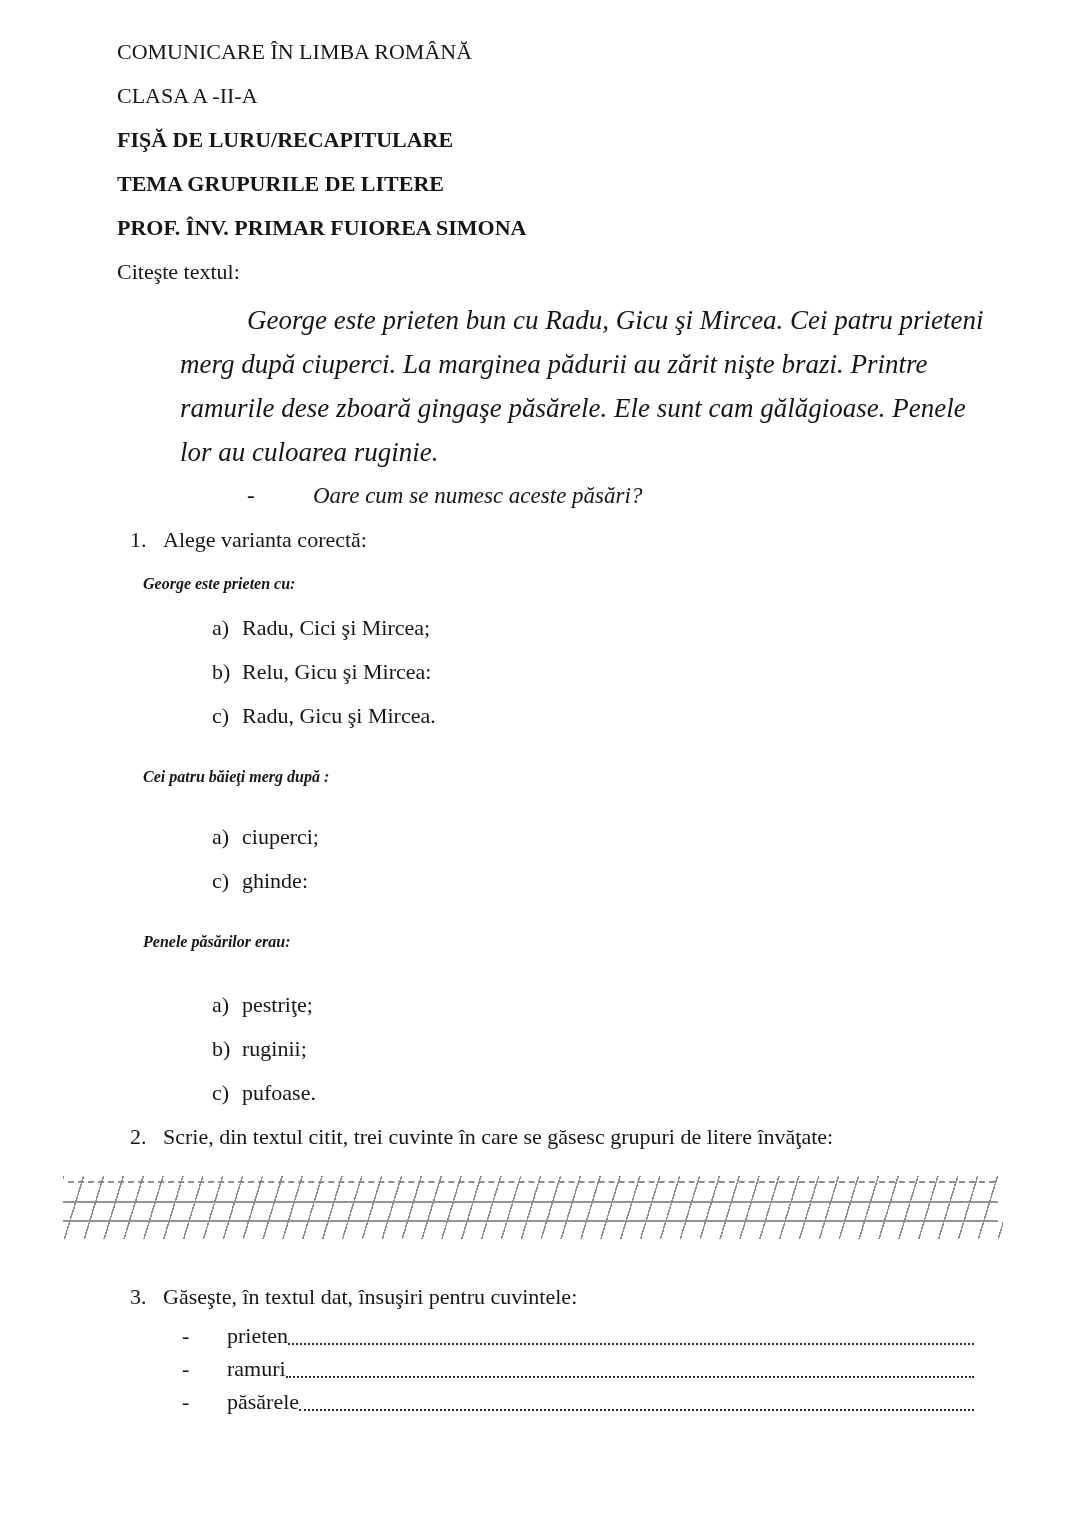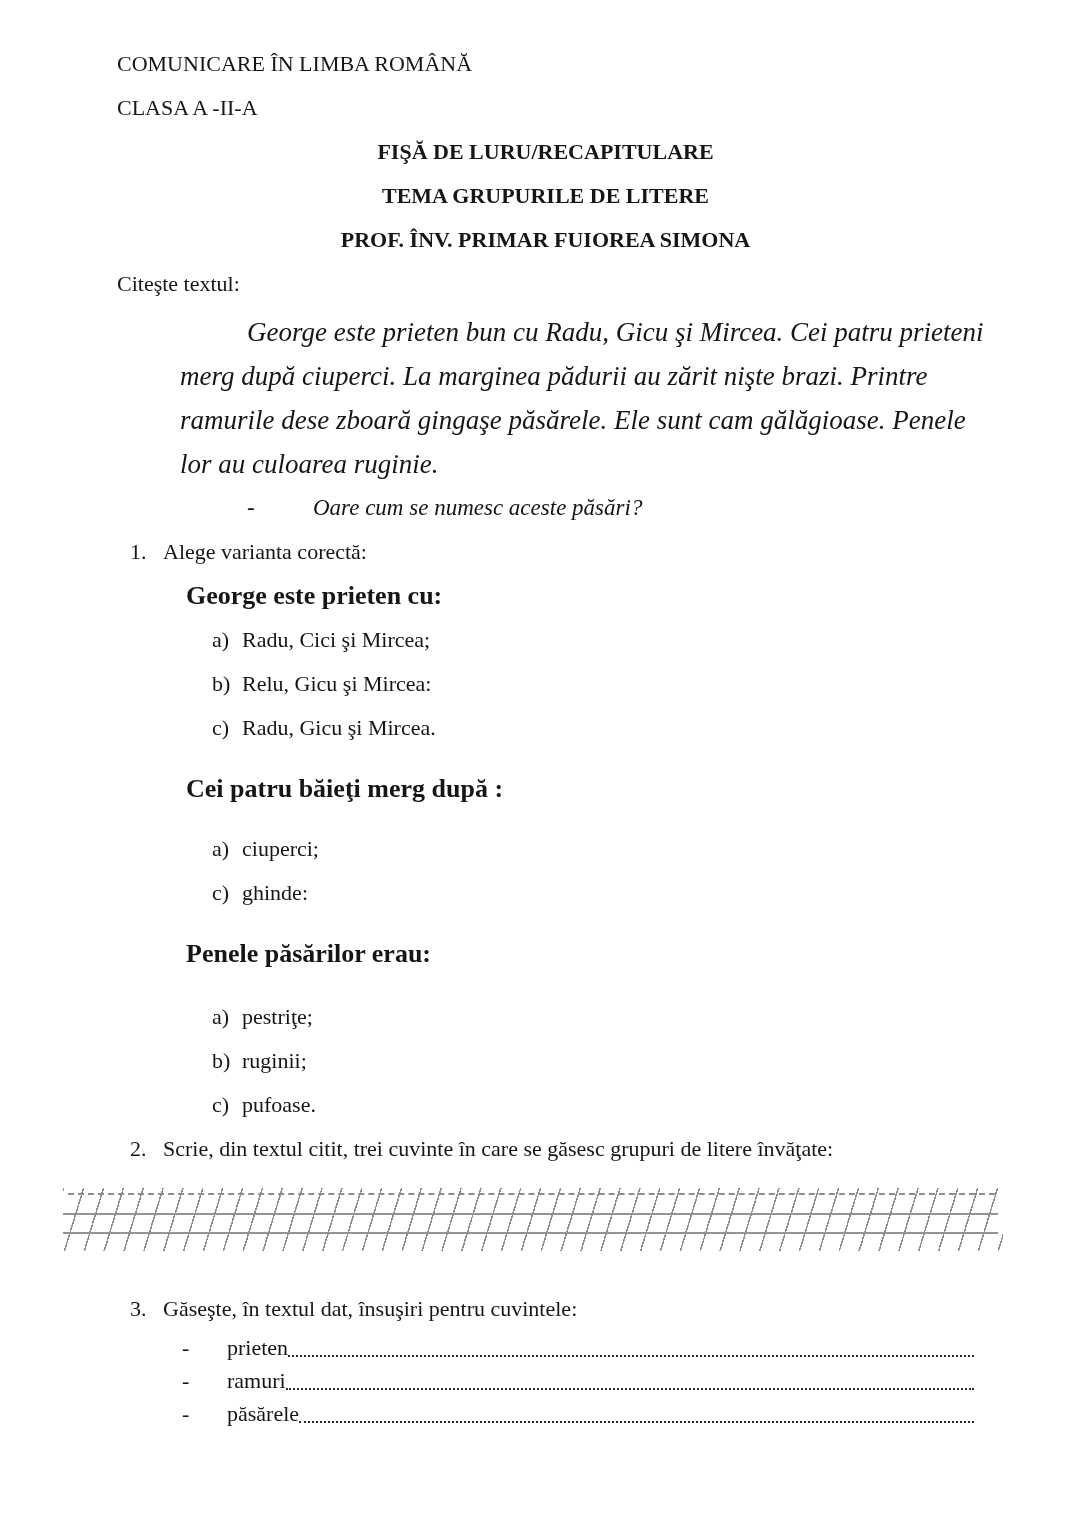--- a/index.html
+++ b/index.html
@@ -1,36 +1,36 @@
 <!DOCTYPE html>
 <html><head>
 <meta charset="utf-8">
 <style>
   html,body { margin:0; padding:0; background:#ffffff; }
   .page {
     position:relative;
     width:1086px; height:1464px;
     box-sizing:border-box;
-    padding:42px 112px 0 117px;
+    padding:30px 112px 0 117px;
     background:#ffffff;
     font-family:"Liberation Serif","DejaVu Serif",serif;
     font-size:22px;
     line-height:44px;
     color:#161616;
     overflow:hidden;
   }
   .line { margin:0; white-space:nowrap; }
-  .center { text-align:center; font-weight:bold; }
+  .center { font-weight:bold; }
   .story { margin:4px 0 0 63px; font-style:italic; font-size:27px; }
   .story .story-line { display:block; white-space:nowrap; }
   .story .story-line:first-child { text-indent:67px; }
   .dialogue { margin-left:130px; font-style:italic; font-size:23px; }
   .dialogue .dash { display:inline-block; width:66px; }
   .q .qnum { display:inline-block; width:33px; margin-left:13px; }
-  .subheading { margin-left:69px; font-weight:bold; font-size:26px; white-space:nowrap; }
+  .subheading { margin-left:26px; font-weight:bold; font-style:italic; font-size:16px; white-space:nowrap; }
   .option { margin-left:95px; white-space:nowrap; }
   .option .letter { display:inline-block; width:30px; }
   .mt16 { margin-top:16px; }
   .mt17 { margin-top:17px; }
   .mt19 { margin-top:19px; }
   .band {
     position:relative;
     margin:17px 0 0 -54px;
     width:940px; height:63px;
     background:repeating-linear-gradient(107deg,

